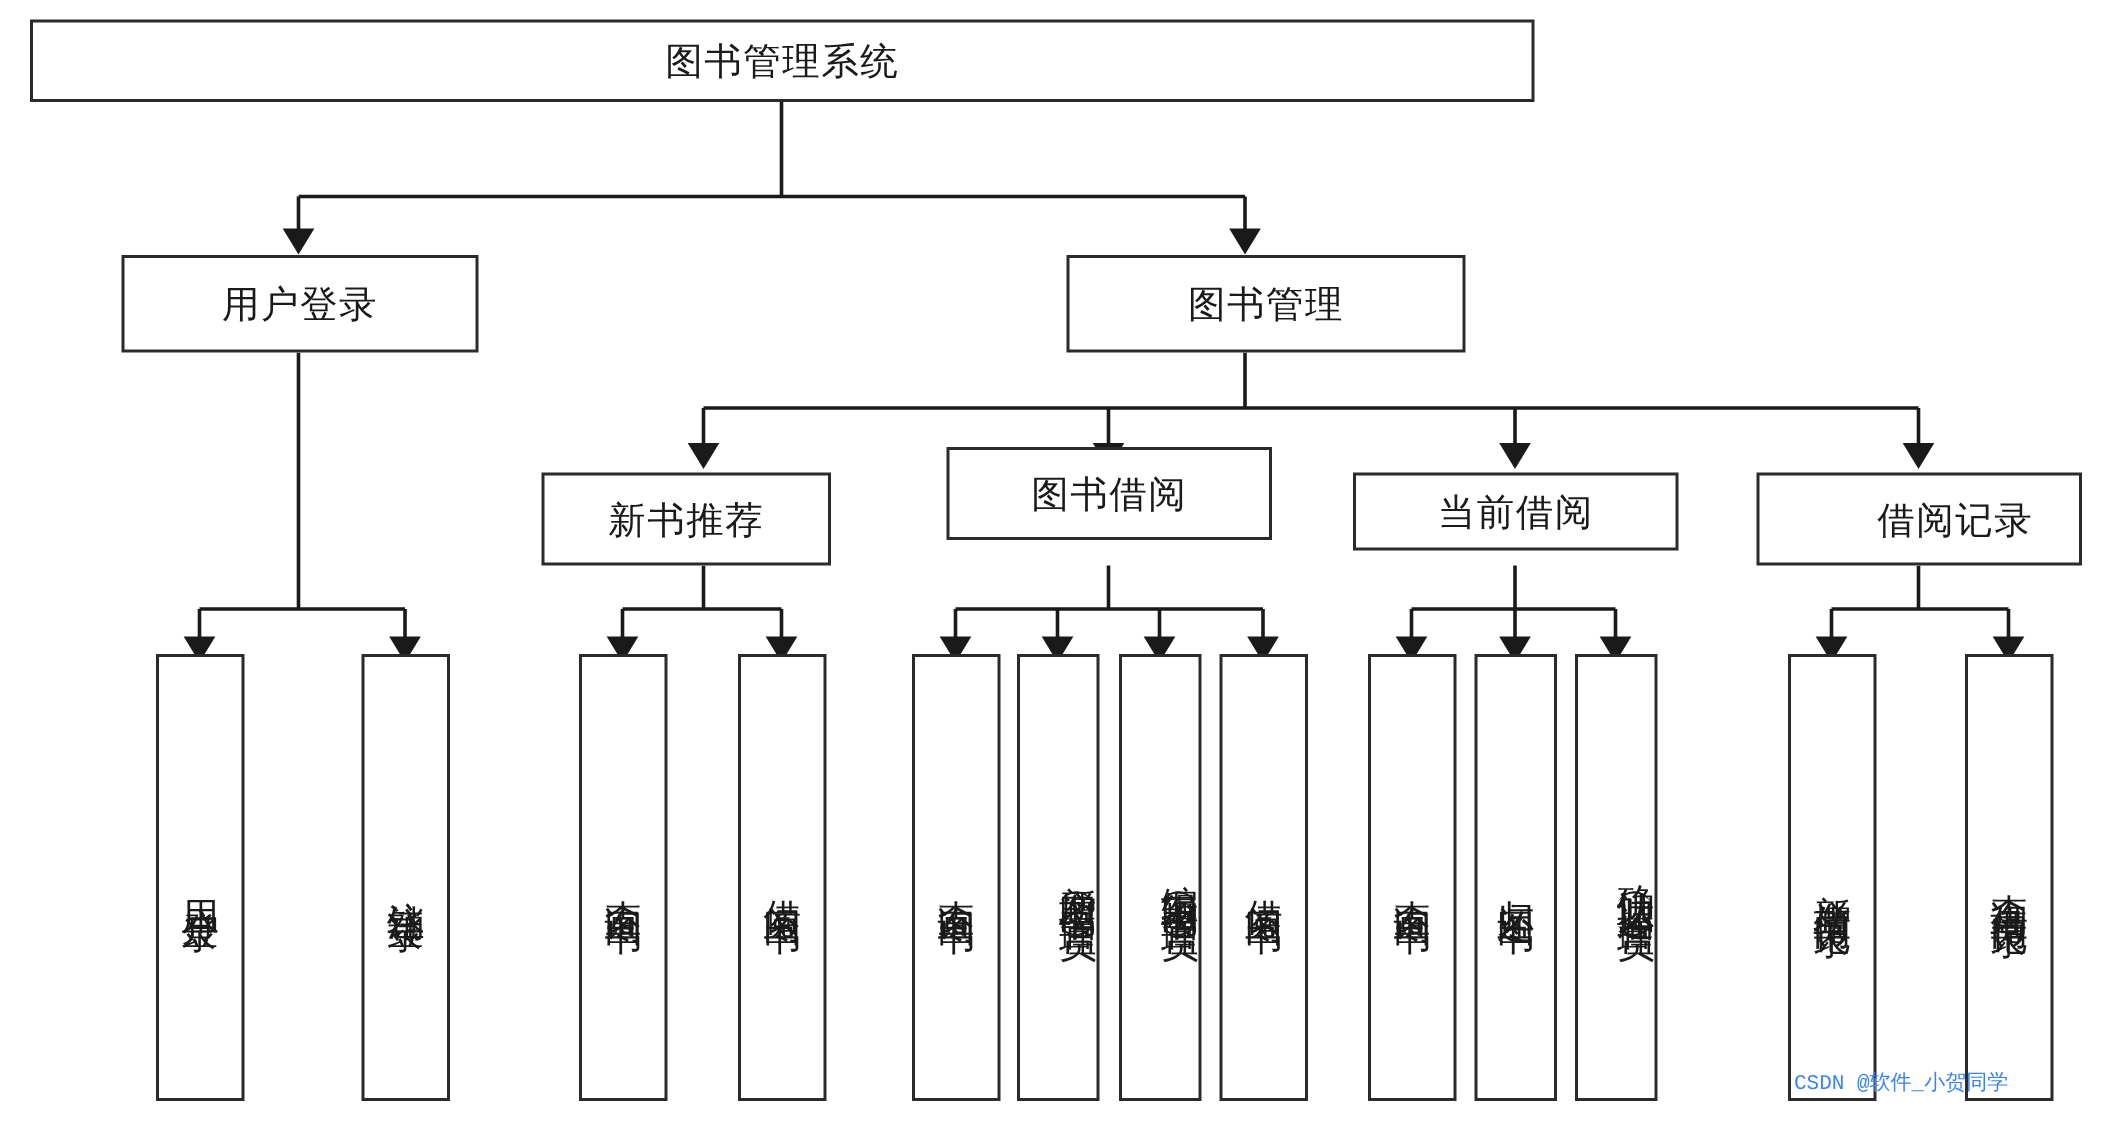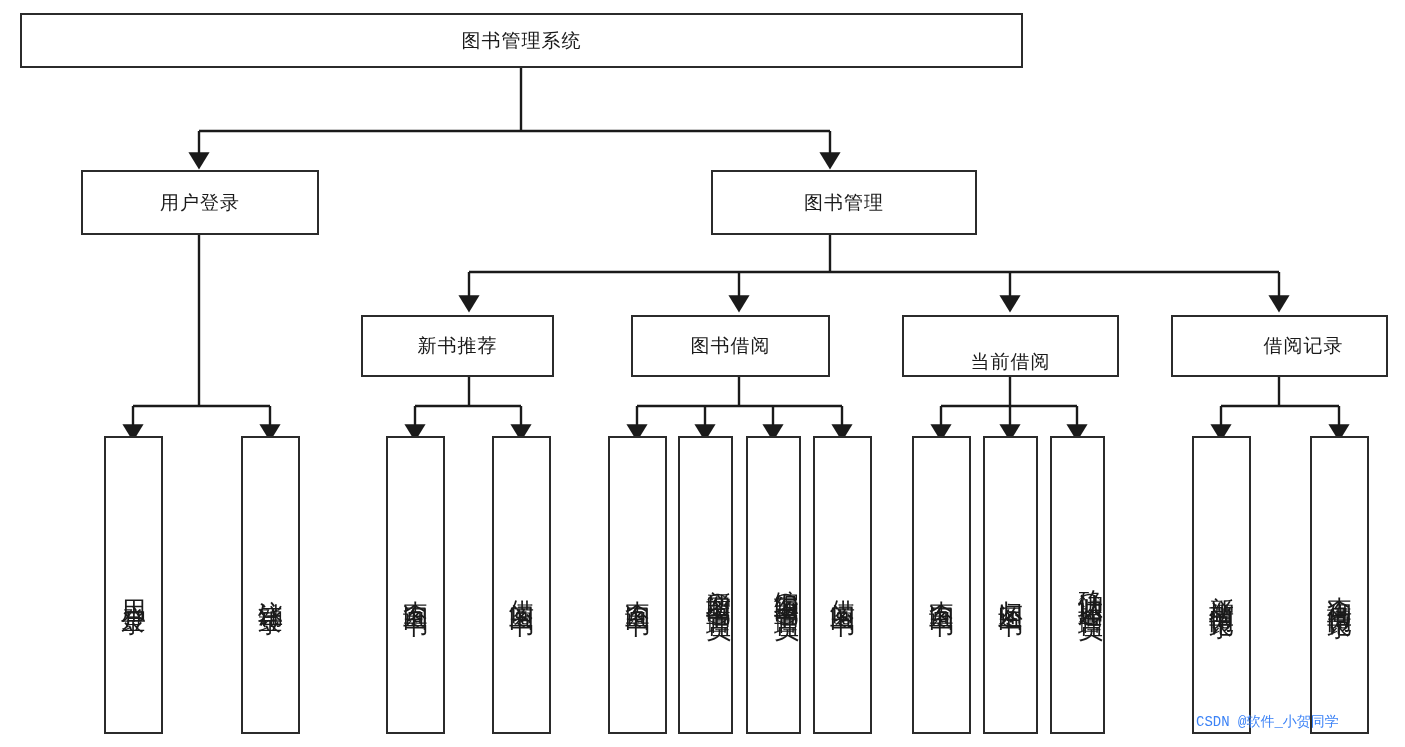--- a/index.html
+++ b/index.html
@@ -15,21 +15,21 @@
     position:absolute;
     box-sizing:border-box;
     border:2.5px solid #2b2b2b;
     background:#ffffff;
     display:flex;
     align-items:center;
     justify-content:center;
     color:#1a1a1a;
   }
   .node.horiz{
-    font-size:19px;
+    font-size:25px;
     letter-spacing:1px;
   }
   .node.vert{
     writing-mode:vertical-rl;
     text-orientation:upright;
     font-size:25px;
     letter-spacing:4px;
     line-height:1;
     padding-top:6px;
     align-items:flex-start;
@@ -108,24 +108,24 @@
   <div class="node horiz" style="left:81px;top:170px;width:238px;height:65px;">
     <span class="node-label">用户登录</span>
   </div>
   <div class="node horiz" style="left:711px;top:170px;width:266px;height:65px;">
     <span class="node-label">图书管理</span>
   </div>
 
   <div class="node horiz" style="left:361px;top:315px;width:193px;height:62px;align-items:center;">
     <span class="node-label">新书推荐</span>
   </div>
-  <div class="node horiz" style="left:631px;top:315px;width:199px;height:62px;">
+  <div class="node horiz" style="left:631px;top:298px;width:217px;height:62px;">
     <span class="node-label">图书借阅</span>
   </div>
-  <div class="node horiz" style="left:902px;top:315px;width:217px;height:62px;align-items:flex-end;">
+  <div class="node horiz" style="left:902px;top:315px;width:217px;height:52px;">
     <span class="node-label">当前借阅</span>
   </div>
   <div class="node horiz" style="left:1171px;top:315px;width:217px;height:62px;padding-left:48px;">
     <span class="node-label">借阅记录</span>
   </div>
 
   <div class="node vert" style="left:104px;top:436px;width:59px;height:298px;justify-content:center;align-items:center;">
     <span class="node-label">用户登录</span>
   </div>
   <div class="node vert" style="left:241px;top:436px;width:59px;height:298px;justify-content:center;align-items:center;">

